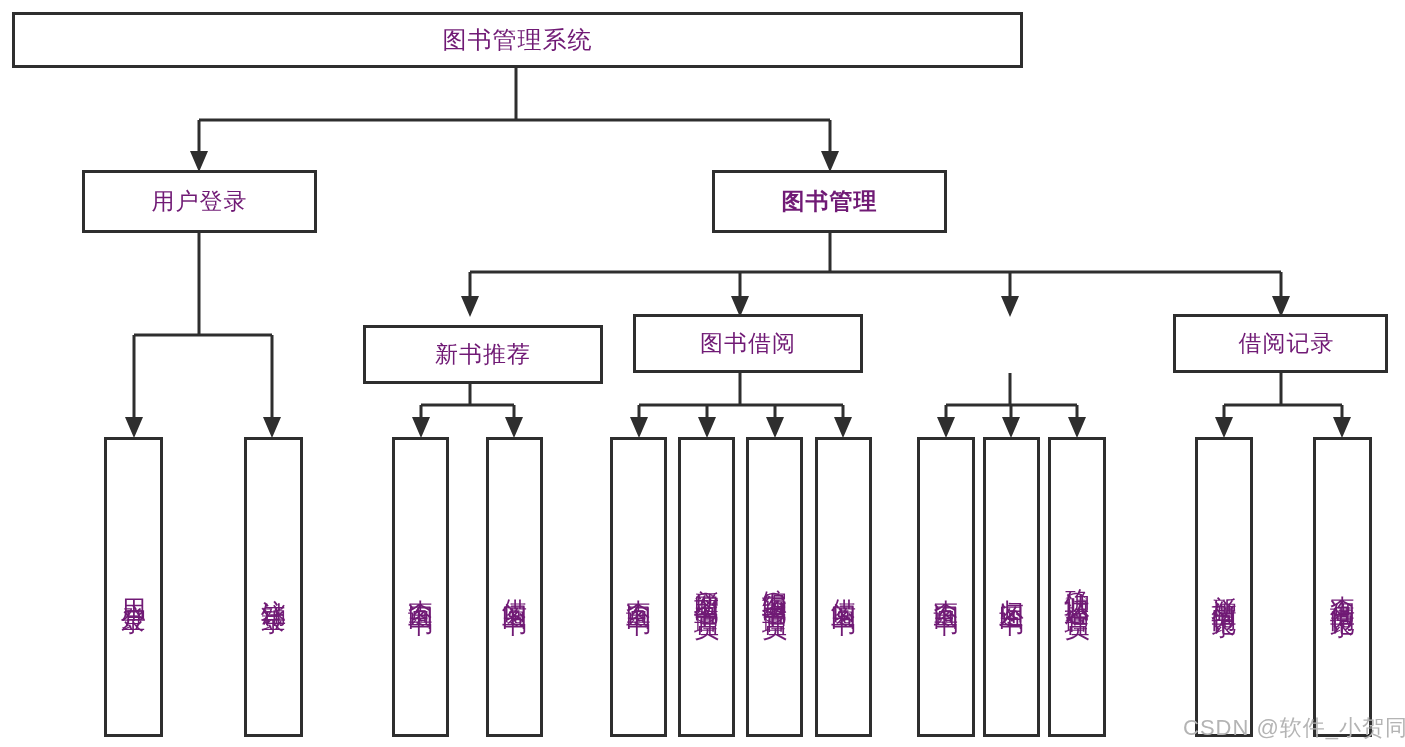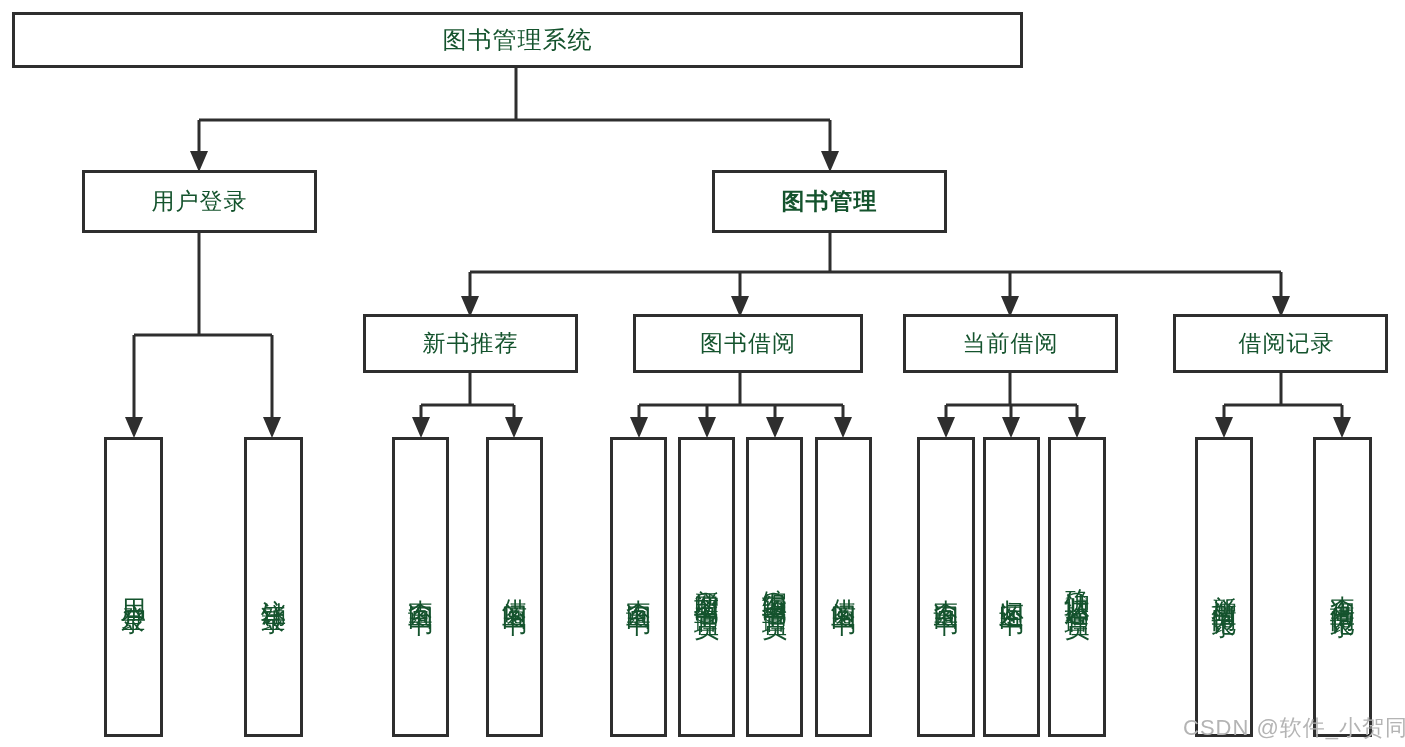--- a/index.html
+++ b/index.html
@@ -5,21 +5,21 @@
   html,body { margin:0; padding:0; background:#ffffff; }
   .canvas {
     position:relative; width:1405px; height:747px; background:#ffffff;
     font-family:"Liberation Sans", sans-serif; overflow:hidden;
   }
   .connector-svg { position:absolute; left:0; top:0; width:1405px; height:747px; }
   .node {
     position:absolute; box-sizing:border-box;
     border:3px solid #2e2e2e; background:#ffffff;
     display:flex; align-items:center; justify-content:center;
-    color:#14532d;
+    color:#701a75;
   }
   .node .label { white-space:nowrap; }
   .root-node .label  { font-size:24px; letter-spacing:1px; }
   .h-node .label     { font-size:23px; letter-spacing:1px; }
   .leaf-node .label {
     writing-mode:vertical-rl; text-orientation:mixed;
     font-size:25px; letter-spacing:4px; line-height:1;
   }
   .watermark {
     position:absolute; left:1183px; top:713px;
@@ -67,28 +67,25 @@
     <span class="label">图书管理系统</span>
   </div>
 
   <div class="node h-node" style="left:82px; top:170px; width:235px; height:63px;">
     <span class="label">用户登录</span>
   </div>
   <div class="node h-node" style="left:712px; top:170px; width:235px; height:63px;font-weight:bold;">
     <span class="label">图书管理</span>
   </div>
 
-  <div class="node h-node" style="left:363px; top:314px; width:215px; height:59px;">
+  <div class="node h-node" style="left:363px; top:325px; width:240px; height:59px;">
     <span class="label">新书推荐</span>
   </div>
   <div class="node h-node" style="left:633px; top:314px; width:230px; height:59px;">
     <span class="label">图书借阅</span>
-  </div>
-  <div class="node h-node" style="left:903px; top:314px; width:215px; height:59px;">
-    <span class="label">当前借阅</span>
   </div>
   <div class="node h-node" style="left:1173px; top:314px; width:215px; height:59px;padding-left:12px;">
     <span class="label">借阅记录</span>
   </div>
 
   <div class="node leaf-node" style="left:104px; top:437px; width:59px; height:300px;">
     <span class="label">用户登录</span>
   </div>
   <div class="node leaf-node" style="left:244px; top:437px; width:59px; height:300px;">
     <span class="label">注销登录</span>

